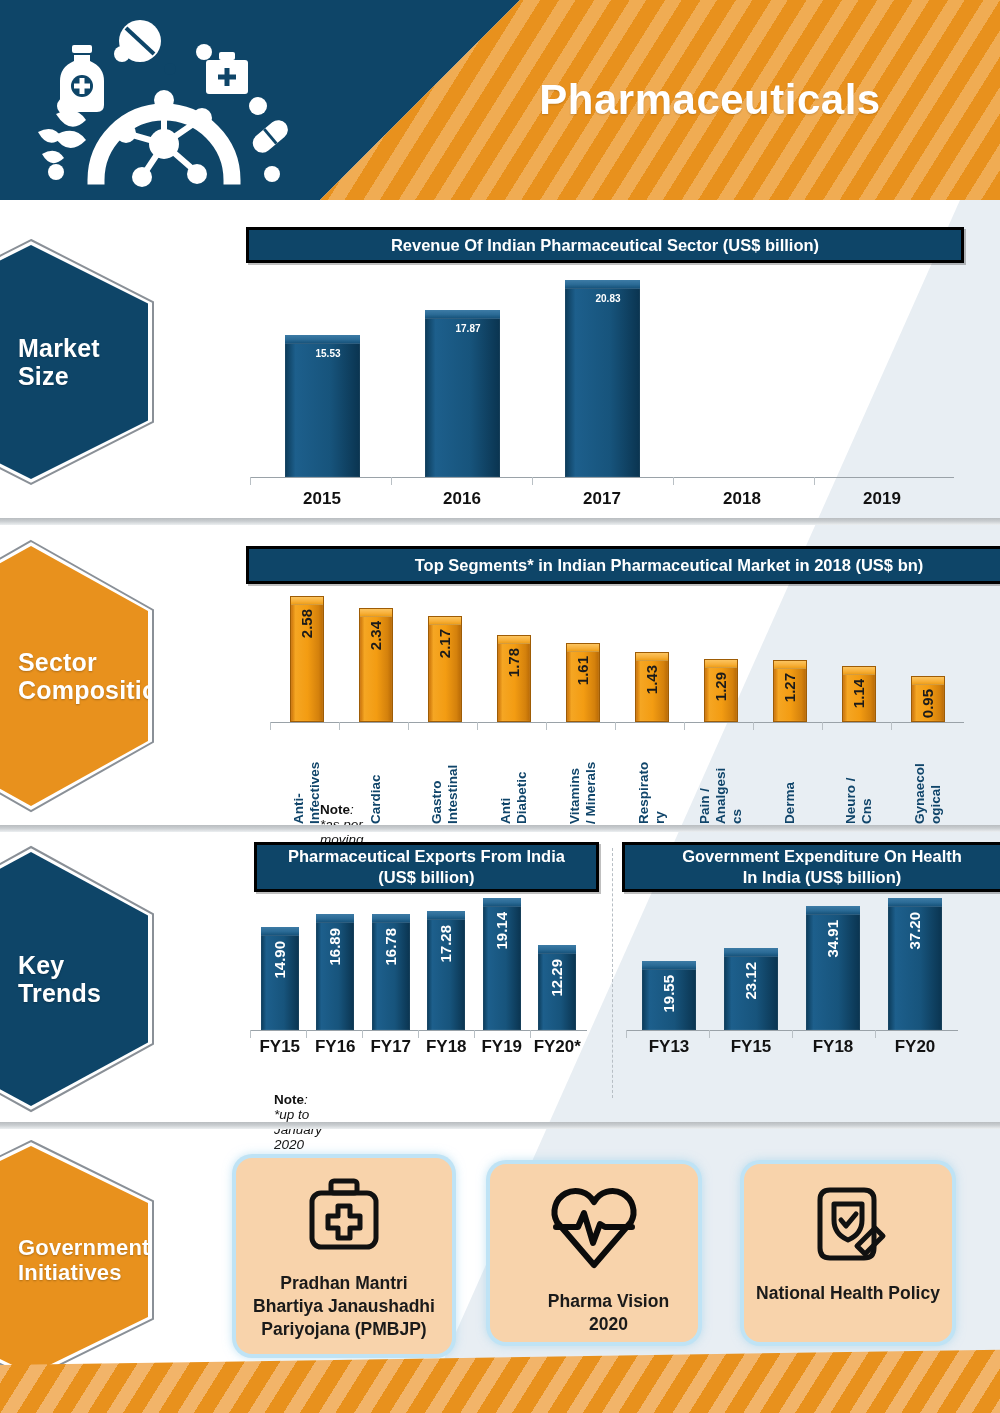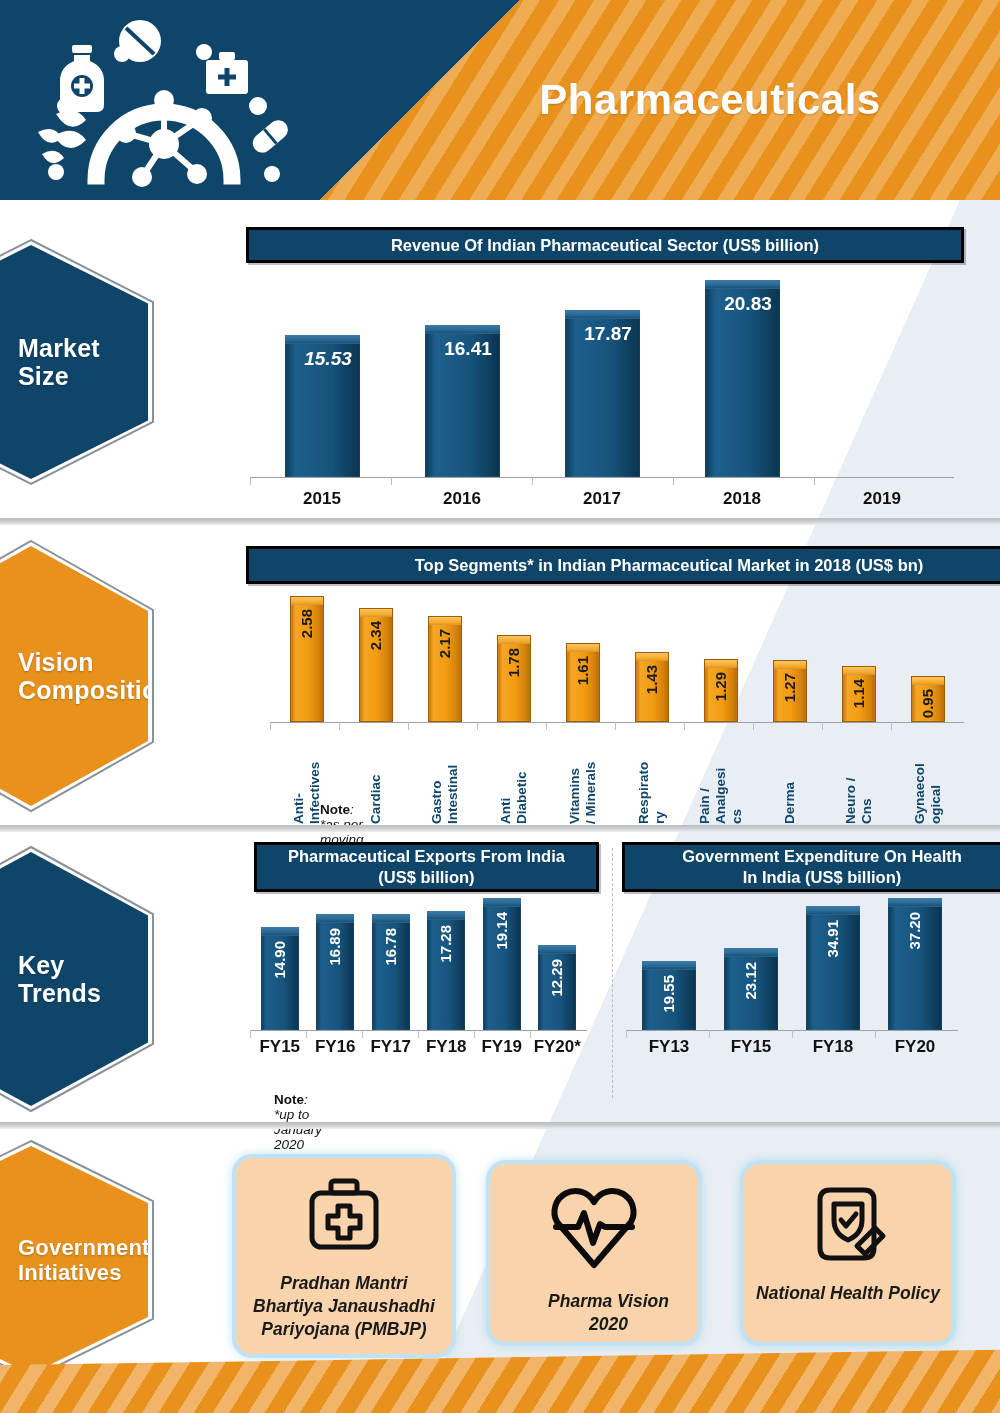--- a/index.html
+++ b/index.html
@@ -107,21 +107,21 @@
     background: linear-gradient(90deg, #c97209 0%, #f5a623 14%, #f39c12 52%, #d4810c 86%, #b86a06 100%);
     border: 1px solid #9e5c05;
   }
   .bar.orange::before {
     content: ""; position: absolute; left: 0; right: 0; top: 0; height: 7px;
     background: linear-gradient(180deg, #fcc45f 0%, #f7b03a 60%, #ef9f1a 100%);
     border-bottom: 1px solid rgba(120,70,0,.3);
   }
   .bar-val {
     position: absolute; left: 12px; right: 0; color: #ffffff;
-    font-size: 19px; font-weight: bold; text-align: center;
+    font-size: 10px; font-weight: bold; text-align: center;
   }
   .bar-val.top { top: 13px; }
   .bar-val.rot {
     writing-mode: vertical-rl; transform: rotate(180deg);
     position: absolute; left: 50%; margin-left: -9px; top: 12px;
     width: 18px; right: auto; color: #1b1b1b; font-size: 15px;
   }
   .bar-val.rotw {
     writing-mode: vertical-rl; transform: rotate(180deg);
     position: absolute; left: 50%; margin-left: -9px; top: 14px;
@@ -145,21 +145,20 @@
   .note b { font-style: normal; }
 
   
   .gov-card {
     position: absolute;
     background: #f8d3ab;
     border-radius: 16px;
     box-shadow: 0 0 0 4px #bfe3f5, 0 0 10px 4px rgba(150,205,235,.55);
     display: flex; flex-direction: column; align-items: center; justify-content: flex-start;
     padding-top: 16px;
-    font-style: italic;
   }
   .gov-icon { width: 86px; height: 86px; }
   .gov-text {
     font-size: 17.5px; font-weight: bold; color: #1a1a1a;
     text-align: center; line-height: 1.3; padding: 0 8px;
   }
 
   
   .footer {
     position: absolute; left: 0; bottom: 0; width: 1000px; height: 70px; overflow: hidden;
@@ -251,27 +250,22 @@
       <div class="hex-shape hex-navy" style="height:234px;">
         <div class="hex-label">Market Size</div>
       </div>
     </div>
 
     <div class="chart-title" style="left:246px;top:22px;width:718px;height:36px;">Revenue Of Indian Pharmaceutical Sector (US$ billion)</div>
 
     <div class="chart">
       <div class="bars" style="left:252px;top:75px;width:700px;height:197px;">
         <div class="bar-col" style="width:140px;">
-          <div class="bar navy" style="height:72%;width:75px;font-style:italic;">
+          <div class="bar navy" style="height:72%;width:75px;">
             <div class="bar-val top">15.53</div>
-          </div>
-        </div>
-        <div class="bar-col" style="width:140px;">
-          <div class="bar navy" style="height:77%;width:75px;">
-            <div class="bar-val top">16.41</div>
           </div>
         </div>
         <div class="bar-col" style="width:140px;">
           <div class="bar navy" style="height:85%;width:75px;">
             <div class="bar-val top">17.87</div>
           </div>
         </div>
         <div class="bar-col" style="width:140px;">
           <div class="bar navy" style="height:100%;width:75px;">
             <div class="bar-val top">20.83</div>
@@ -301,21 +295,21 @@
   <div class="divider" style="top:518px;"></div>
 
   <div class="section" style="top:528px;height:297px;">
 
     <div class="hex-wrap" style="top:10px;height:276px;">
       <svg class="hex-outline" viewBox="0 0 250 276" preserveAspectRatio="none">
         <polygon points="125,3 247,72 247,204 125,273 3,204 3,72" fill="none" stroke="#8a9097" stroke-width="2"></polygon>
       </svg>
       <div class="hex-shape hex-orange" style="height:260px;">
         <div class="hex-label">
-          <span>Vision</span><br>
+          <span>Sector</span><br>
           <span>Composition</span>
         </div>
       </div>
     </div>
 
     <div class="chart-title" style="left:246px;top:18px;width:846px;height:38px;">Top Segments* in Indian Pharmaceutical Market  in 2018 (US$ bn)</div>
 
     <div class="chart">
       <div class="bars" style="left:272px;top:68px;width:690px;height:126px;">
         <div class="bar-col" style="width:69px;">

